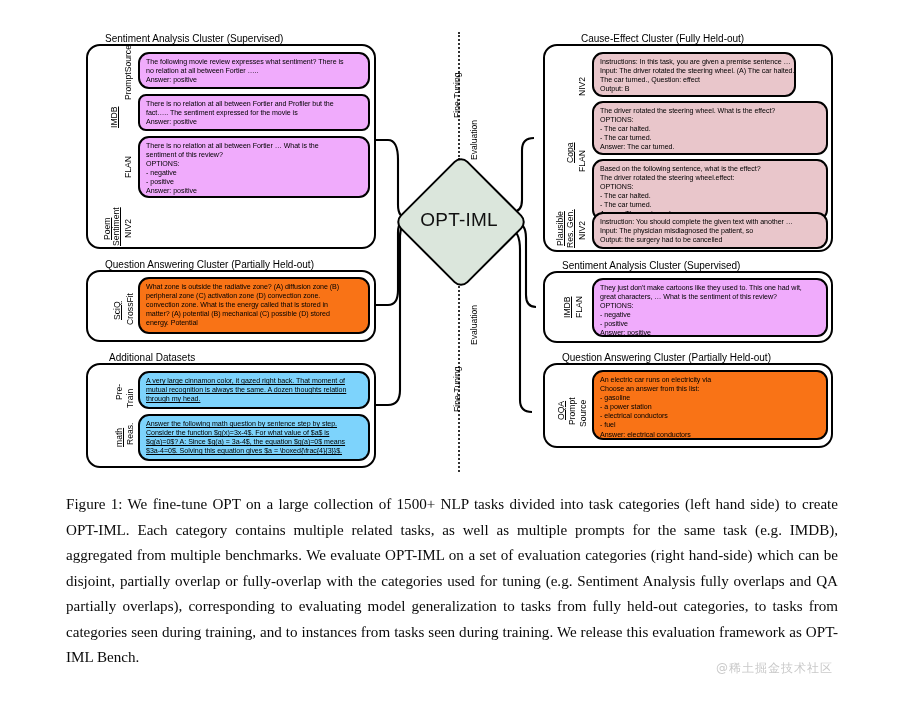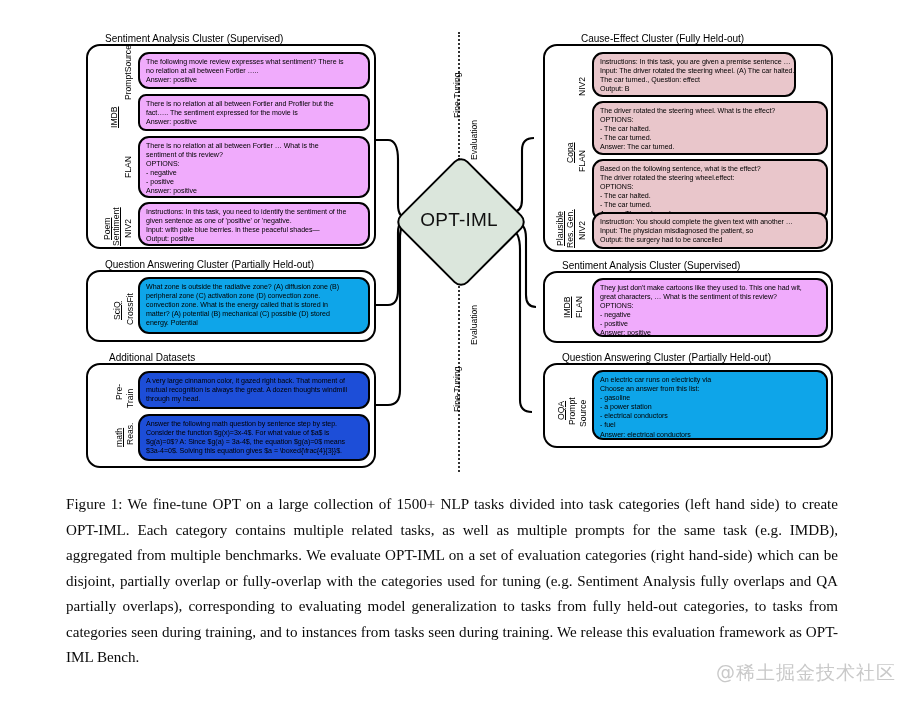--- a/index.html
+++ b/index.html
@@ -49,22 +49,22 @@
     padding: 4px 6px 3px 6px;
     font-size: 7.1px;
     line-height: 9.1px;
     letter-spacing: -0.05px;
     color: #000;
     overflow: hidden;
   }
   .bubble div { white-space: nowrap; }
   .b-yellow { background: #f0abfc; }
   .b-pink   { background: #e9c6cb; }
-  .b-blue   { background: #0ea5e9; }
-  .b-green  { background: #1d4ed8; }
+  .b-blue   { background: #f97316; }
+  .b-green  { background: #7dd3fc; text-decoration: underline; }
 
   
   .vlabel {
     position: absolute;
     font-size: 8.6px;
     line-height: 9.6px;
     white-space: nowrap;
     transform-origin: 0 0;
     transform: rotate(-90deg);
     color: #000;
@@ -132,21 +132,21 @@
     font-size: 15.1px;
     line-height: 25.5px;
     text-align: justify;
     color: #0a0a0a;
   }
 
   
   #watermark {
     position: absolute;
     left: 716px; top: 660px;
-    font-size: 19px;
+    font-size: 12px;
     color: #c9c9c9;
     letter-spacing: 1px;
     font-family: "DejaVu Sans", sans-serif;
   }
 </style>
 </head>
 <body>
 
 <div id="figure">
 
@@ -189,26 +189,20 @@
 
   <div class="bubble b-yellow" style="left:138px; top:136px; width:232px; height:62px;">
     <div>There is no relation at all between Fortier … What is the</div>
     <div>sentiment of this review?</div>
     <div>OPTIONS:</div>
     <div>- negative</div>
     <div>- positive</div>
     <div>Answer: positive</div>
   </div>
 
-  <div class="bubble b-yellow" style="left:138px; top:202px; width:232px; height:44px;">
-    <div>Instructions: In this task, you need to identify the sentiment of the</div>
-    <div>given sentence as one of 'positive' or 'negative.</div>
-    <div>Input: with pale blue berries. in these peaceful shades—</div>
-    <div>Output: positive</div>
-  </div>
 
   <div class="group" style="left:86px; top:270px; width:290px; height:72px;"></div>
   <div class="group-title" style="left:100px; top:259px;">Question Answering Cluster (Partially Held-out)</div>
 
   <div class="vlabel u" style="left:113px; top:320px;">SciQ</div>
   <div class="vlabel" style="left:126px; top:325px;">CrossFit</div>
 
   <div class="bubble b-blue" style="left:138px; top:277px; width:232px; height:57px;">
     <div>What zone is outside the radiative zone? (A) diffusion zone (B)</div>
     <div>peripheral zone (C) activation zone (D) convection zone.</div>
@@ -220,21 +214,21 @@
   <div class="group" style="left:86px; top:363px; width:290px; height:105px;"></div>
   <div class="group-title" style="left:104px; top:352px;">Additional  Datasets</div>
 
   <div class="vlabel" style="left:115px; top:400px;">Pre-</div>
   <div class="vlabel" style="left:126px; top:408px;">Train</div>
   <div class="vlabel u" style="left:115px; top:447px;">math</div>
   <div class="vlabel" style="left:126px; top:445px;">Reas.</div>
 
   <div class="bubble b-green" style="left:138px; top:371px; width:232px; height:38px;">
     <div>A very large cinnamon color, it gazed right back. That moment of</div>
-    <div>mutual recognition is always the great. A dozen thoughts windmill</div>
+    <div>mutual recognition is always the same. A dozen thoughts relation</div>
     <div>through my head.</div>
   </div>
 
   <div class="bubble b-green" style="left:138px; top:414px; width:232px; height:47px;">
     <div>Answer the following math question by sentence step by step.</div>
     <div>Consider the function $g(x)=3x-4$.  For what value of $a$ is</div>
     <div>$g(a)=0$? A: Since $g(a) = 3a-4$, the equation $g(a)=0$ means</div>
     <div>$3a-4=0$.  Solving this equation gives $a = \boxed{\frac{4}{3}}$.</div>
   </div>
 

